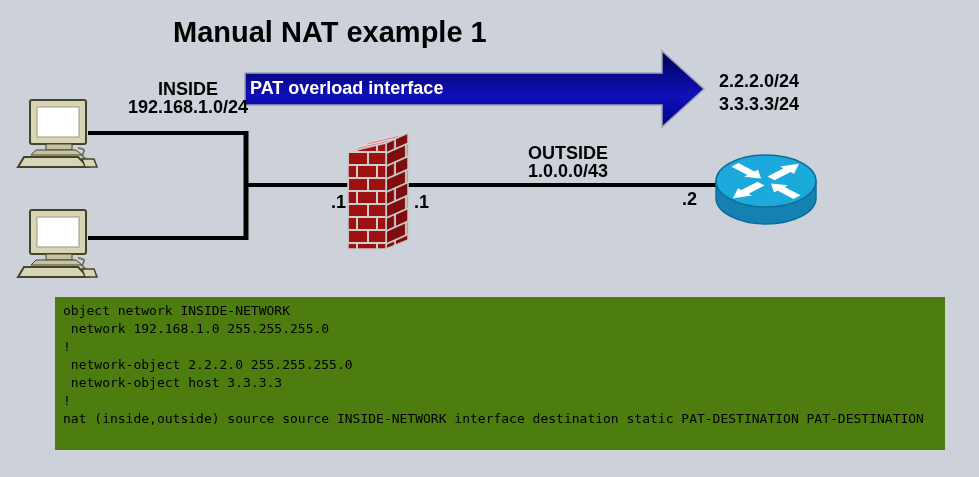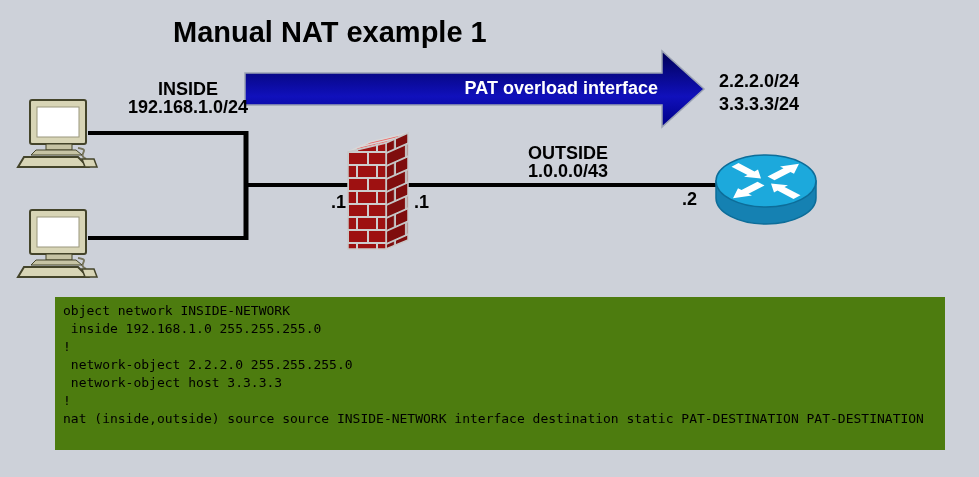--- a/index.html
+++ b/index.html
@@ -11,21 +11,21 @@
   }
   .abs{position:absolute;}
   #page-title{
     left:173px;top:16px;width:500px;text-align:left;
     font-size:29px;font-weight:bold;letter-spacing:0px;
   }
   .net-label{font-size:18px;font-weight:bold;text-align:center;line-height:18px;}
   #inside-label{left:118px;top:80px;width:140px;}
   #outside-label{left:503px;top:144px;width:130px;}
   #arrow-label{
-    left:250px;top:78px;width:408px;text-align:right;
+    left:250px;top:78px;width:408px;text-align:left;
     color:#ffffff;font-size:18px;font-weight:bold;
   }
   #nat-destinations{left:719px;top:70px;font-size:18px;font-weight:bold;line-height:23px;}
   .ip-label{font-size:18px;font-weight:bold;}
   #ip-fw-inside{left:316px;top:192px;width:30px;text-align:right;}
   #ip-fw-outside{left:414px;top:192px;}
   #ip-router{left:682px;top:189px;}
   #config-block{
     left:55px;top:297px;width:874px;height:143px;
     background:#4d7c0f;
@@ -134,19 +134,19 @@
   <div>OUTSIDE</div>
   <div>1.0.0.0/43</div>
 </div>
 
 <div class="abs ip-label" id="ip-fw-inside">.1</div>
 <div class="abs ip-label" id="ip-fw-outside">.1</div>
 <div class="abs ip-label" id="ip-router">.2</div>
 
 <div class="abs" id="config-block">
   <div class="cfg-line">object network INSIDE-NETWORK</div>
-  <div class="cfg-line"> inside 192.168.1.0 255.255.255.0</div>
+  <div class="cfg-line"> network 192.168.1.0 255.255.255.0</div>
   <div class="cfg-line">!</div>
   <div class="cfg-line"> network-object 2.2.2.0 255.255.255.0</div>
   <div class="cfg-line"> network-object host 3.3.3.3</div>
   <div class="cfg-line">!</div>
   <div class="cfg-line">nat (inside,outside) source source INSIDE-NETWORK interface destination static PAT-DESTINATION PAT-DESTINATION</div>
 </div>
 
 </body></html>

